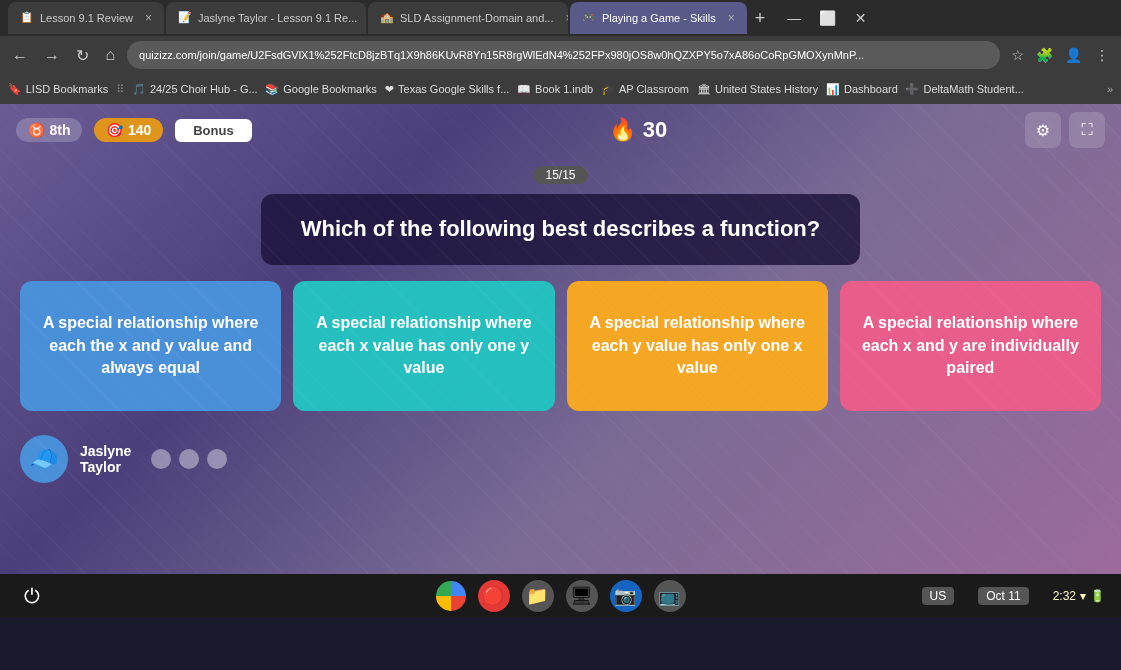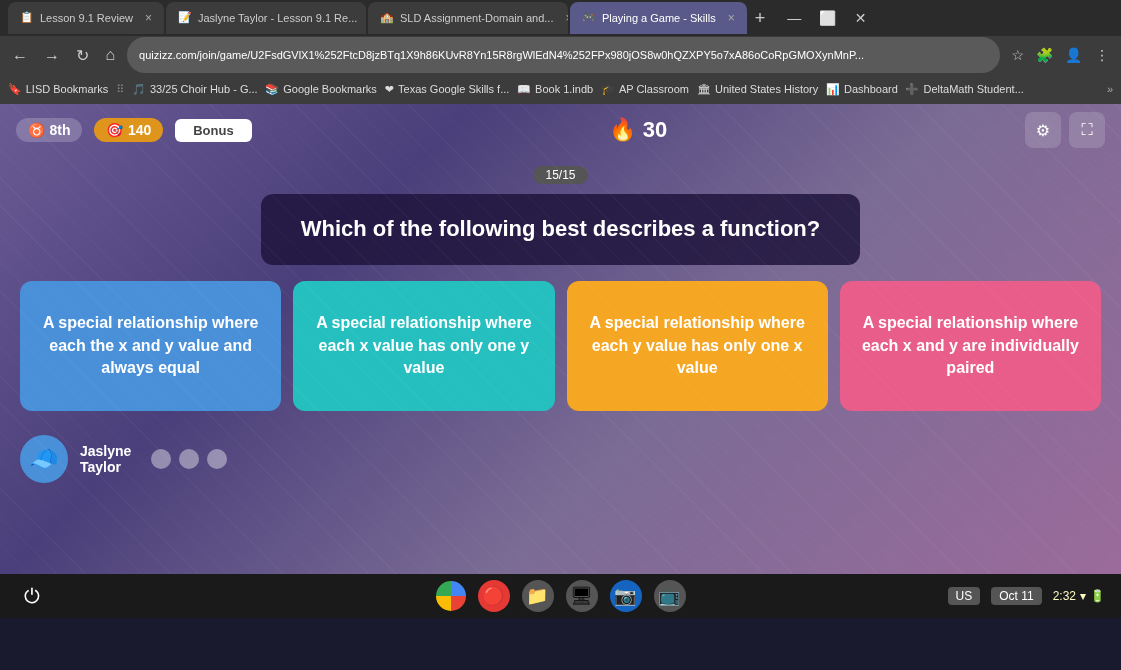--- a/index.html
+++ b/index.html
@@ -87,21 +87,21 @@
       cursor: pointer;
       padding: 4px;
       border-radius: 50%;
     }
 
     .address-bar {
       flex: 1;
       background: #5a5a5a;
       border: none;
       border-radius: 20px;
-      height: 36px;
+      height: 28px;
       padding: 12px 12px;
       color: #fff;
       font-size: 11px;
     }
 
     .nav-actions {
       display: flex;
       gap: 4px;
       align-items: center;
     }
@@ -353,21 +353,21 @@
       display: flex;
       align-items: center;
       justify-content: center;
       font-size: 18px;
       cursor: pointer;
     }
 
     .taskbar-right {
       display: flex;
       align-items: center;
-      gap: 11px;
+      gap: 24px;
       margin-left: 9px;
     }
 
     .taskbar-badge {
       background: #555;
       color: #fff;
       border-radius: 4px;
       padding: 2px 8px;
       font-size: 12px;
     }
@@ -459,21 +459,21 @@
   </div>
 
   <div class="bookmarks-bar">
     <div class="bookmark-item">
       <span>🔖</span>
       <span>LISD Bookmarks</span>
     </div>
     <span style="color:#888;">⠿</span>
     <div class="bookmark-item">
       <span>🎵</span>
-      <span>33/25 Choir Hub - G...</span>
+      <span>24/25 Choir Hub - G...</span>
     </div>
     <div class="bookmark-item">
       <span>📚</span>
       <span>Google Bookmarks</span>
     </div>
     <div class="bookmark-item">
       <span>❤</span>
       <span>Texas Google Skills f...</span>
     </div>
     <div class="bookmark-item">

